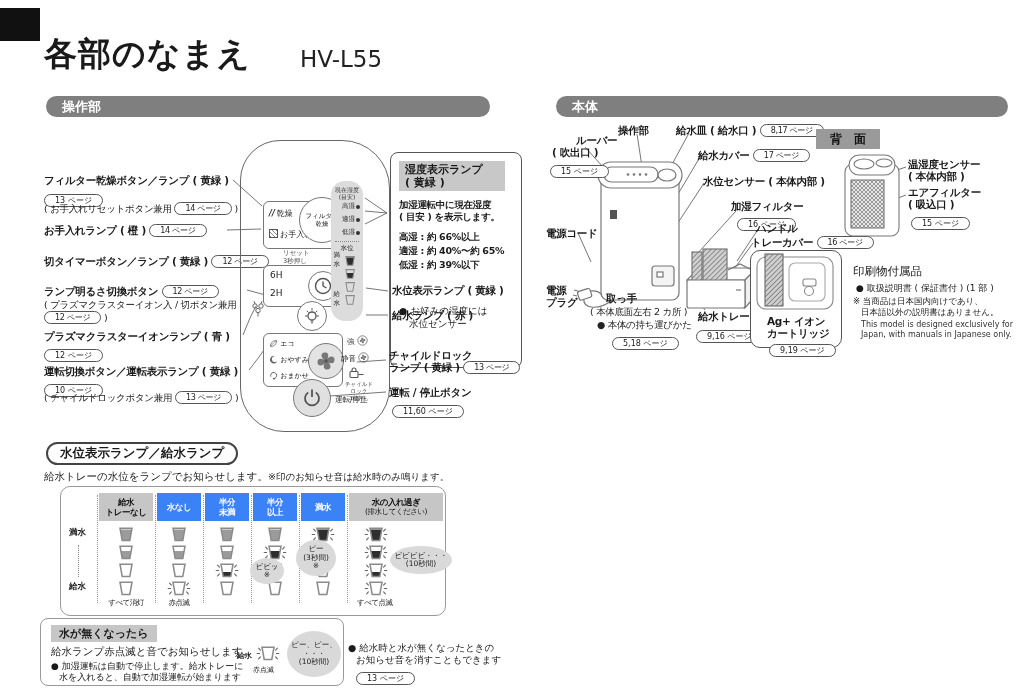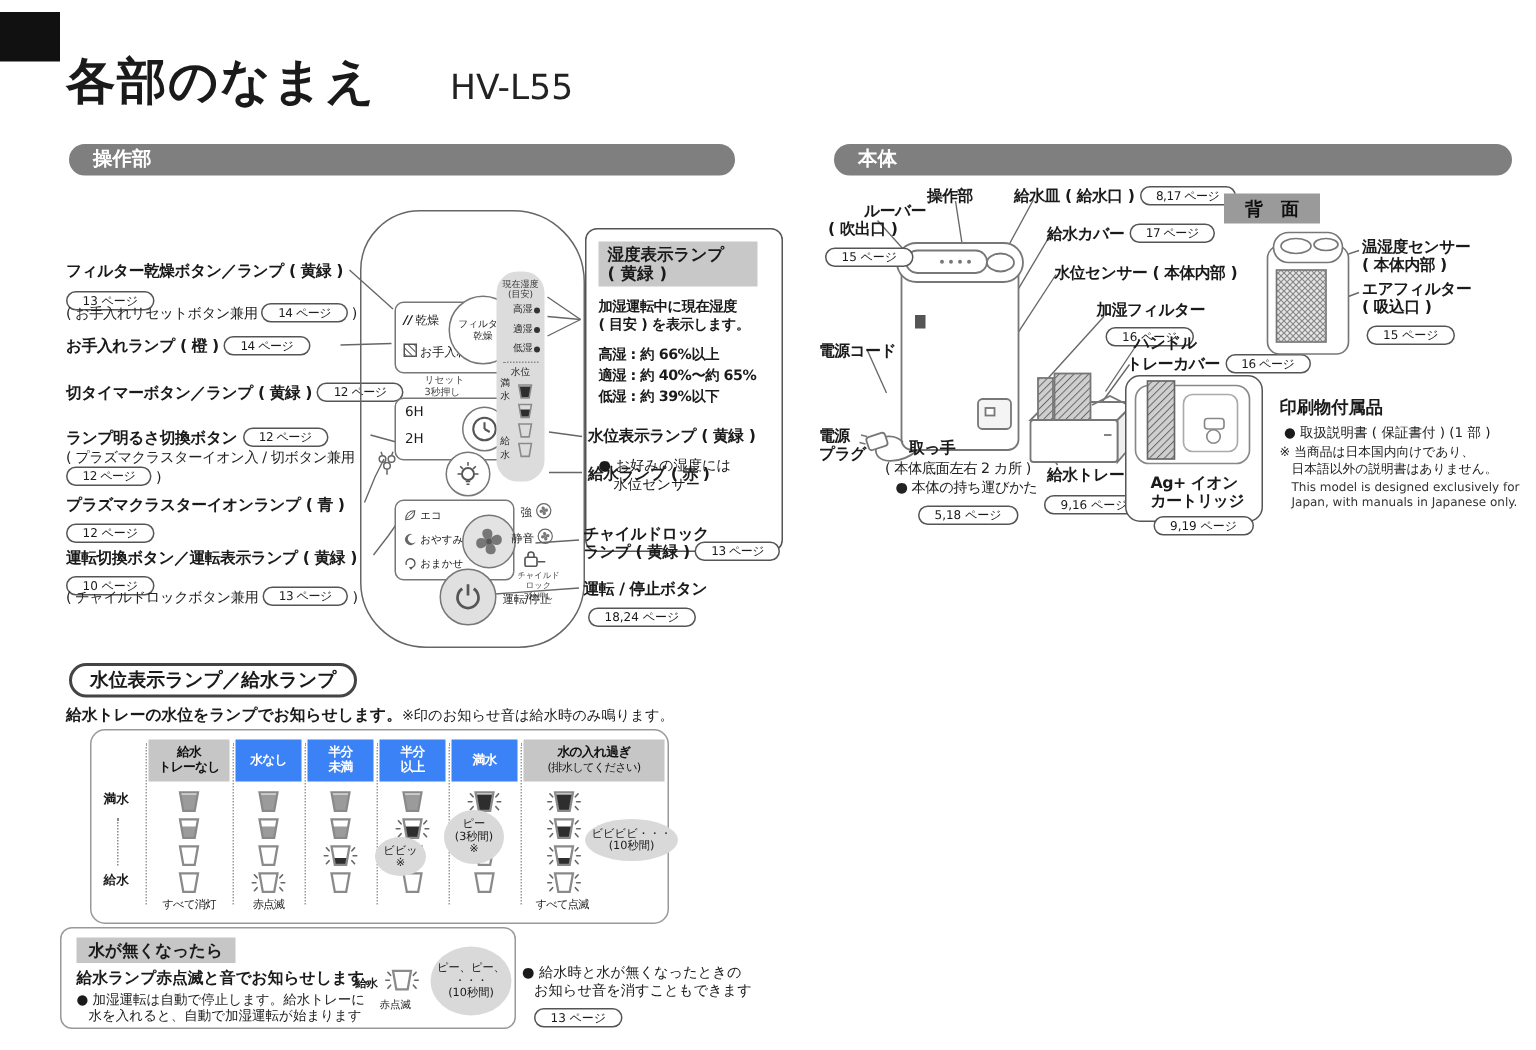--- a/index.html
+++ b/index.html
@@ -1,19 +1,19 @@
 <!DOCTYPE html>
 <html><head>
 <meta charset="utf-8">
 <style>
   html,body{margin:0;padding:0;background:#fff}
   #page{position:relative;width:1024px;height:700px;background:#fff;overflow:hidden;
         font-family:"DejaVu Sans",sans-serif;color:#1a1a1a}
   .abs{position:absolute}
-  .b{font-weight:bold}
+  .b{font-weight:normal}
   .lbl{font-size:10.5px;font-weight:bold;white-space:nowrap;letter-spacing:-.3px}
   .sub{font-size:9.5px;white-space:nowrap;letter-spacing:-.3px;color:#222}
   .pill{display:inline-block;border:1px solid #555;border-radius:9px;padding:0 10px;font-size:8px;
         line-height:11px;font-weight:normal;background:#fff;vertical-align:1px;white-space:nowrap}
   .secbar{position:absolute;height:21px;background:#7f7f7f;border-radius:11px;color:#fff;font-weight:bold;
         font-size:13px;line-height:21px;padding-left:16px;box-sizing:border-box}
   .tab-mark{position:absolute;left:0;top:8px;width:40px;height:33px;background:#111}
   .title{position:absolute;left:44px;top:32px;font-size:33px;font-weight:bold;letter-spacing:1px}
   .model{position:absolute;left:300px;top:46px;font-size:23px;color:#222}
   
@@ -313,21 +313,21 @@
     <div class="abs htxt" style="left:8px;top:106px">低湿 : 約 39%以下</div>
     <div class="abs hnote" style="left:8px;top:152px">● お好みの湿度には</div>
     <div class="abs hnote" style="left:18px;top:165px">水位センサー</div>
   </div>
 
   <div class="lbl abs" style="left:392px;top:284px">水位表示ランプ ( 黄緑 )</div>
   <div class="lbl abs" style="left:392px;top:309px">給水ランプ ( 赤 )</div>
   <div class="lbl abs" style="left:389px;top:349px">チャイルドロック</div>
   <div class="lbl abs" style="left:389px;top:361px"><span>ランプ ( 黄緑 ) </span><span class="pill">13 ページ</span></div>
   <div class="lbl abs" style="left:389px;top:386px">運転 / 停止ボタン</div>
-  <div class="abs" style="left:392px;top:400px"><span class="pill">18,24 ページ</span></div>
+  <div class="abs" style="left:392px;top:400px"><span class="pill">11,60 ページ</span></div>
 
   <div class="outhead" style="left:46px;top:442px">水位表示ランプ／給水ランプ</div>
   <div class="abs" style="left:44px;top:470px;font-size:10.5px;white-space:nowrap">
     <span class="b">給水トレーの水位をランプでお知らせします。</span><span style="font-size:9.5px">※印のお知らせ音は給水時のみ鳴ります。</span>
   </div>
 
   <div class="wtable">
     <div class="rowlab" style="left:8px;top:40px">満水</div>
     <div class="rowdots" style="left:17px;top:58px;height:32px"></div>
     <div class="rowlab" style="left:8px;top:94px">給水</div>

